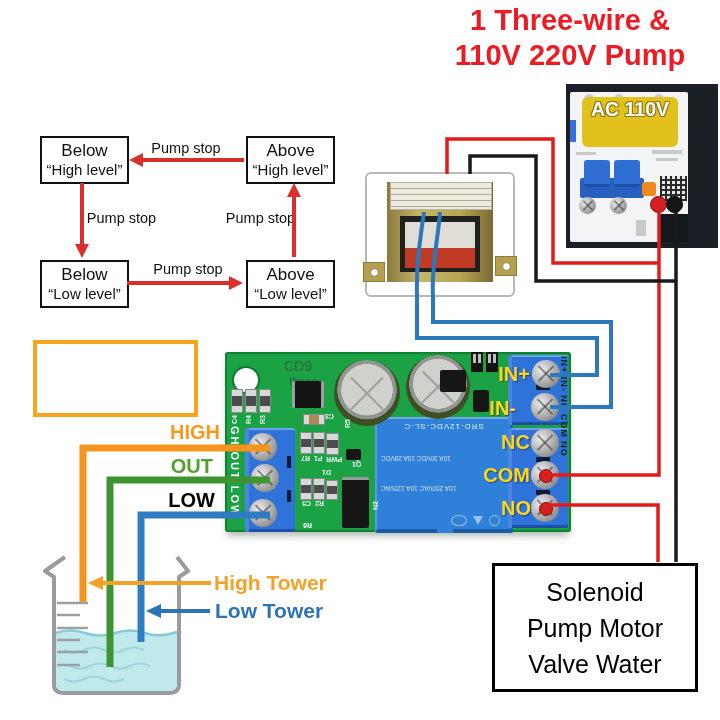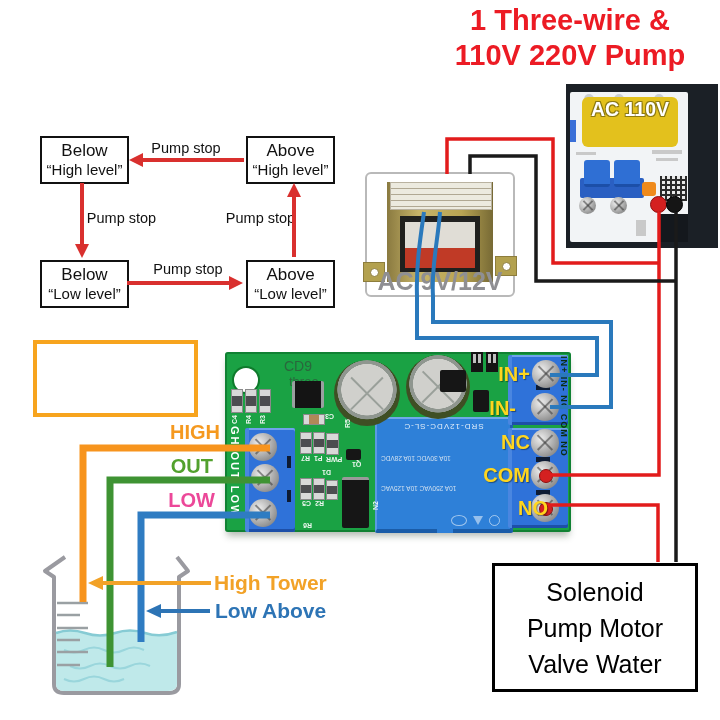--- a/index.html
+++ b/index.html
@@ -157,21 +157,20 @@
     <div class="abs sticker" style="left:23px;top:8px;width:100px;height:26px"></div>
     <div class="abs window" style="left:33px;top:42px;width:80px;height:56px"></div>
     <div class="abs bobbin" style="left:38px;top:46px;width:70px;height:26px"></div>
     <div class="abs redcoil" style="left:38px;top:74px;width:70px;height:20px"></div>
     <div class="abs tab" style="left:-4px;top:88px;width:20px;height:18px">
       <div class="abs tabhole" style="left:6px;top:5px;width:7px;height:7px"></div>
     </div>
     <div class="abs tab" style="left:128px;top:82px;width:20px;height:18px">
       <div class="abs tabhole" style="left:6px;top:5px;width:7px;height:7px"></div>
     </div>
-    <div class="abs xflabel" style="left:0;right:0;top:93px">AC 9V/12V</div>
   </div>
 
   <div class="abs pcb" style="left:225px;top:352px;width:346px;height:180px">
     <div class="abs hole" style="left:7px;top:14px;width:24px;height:24px"></div>
     <div class="abs wm" style="left:59px;top:6px">CD9</div>
     <div class="abs wm" style="left:64px;top:22px;font-size:13px">three</div>
     <div class="abs ic" style="left:67px;top:29px;width:26px;height:27px"></div>
 
     <div class="abs relay" style="left:150px;top:65px;width:133px;height:110px">
       <div class="relay-txt">
@@ -249,39 +248,39 @@
     <div class="abs screw" style="left:306px;top:77px;width:28px;height:28px"></div>
     <div class="abs screw" style="left:306px;top:109px;width:28px;height:28px"></div>
     <div class="abs screw" style="left:306px;top:142px;width:28px;height:28px"></div>
     <div class="abs dotr" style="left:314px;top:117px;width:12px;height:12px"></div>
     <div class="abs dotr" style="left:314px;top:150px;width:12px;height:12px"></div>
 
     <span class="ylabel" style="left:255px;top:11px;width:50px">IN+</span>
     <span class="ylabel" style="left:241px;top:45px;width:50px">IN-</span>
     <span class="ylabel" style="left:255px;top:79px;width:50px">NC</span>
     <span class="ylabel" style="left:240px;top:112px;width:65px">COM</span>
-    <span class="ylabel" style="left:273px;top:145px;width:50px">NO</span>
+    <span class="ylabel" style="left:256px;top:145px;width:50px">NO</span>
 
     <div class="abs rightsilk rot90" style="left:344px;top:4px">IN+    IN-    NC    COM    NO</div>
   </div>
 
   <div class="abs wlab" style="left:145px;top:421px;width:75px;color:#F5991F">HIGH</div>
   <div class="abs wlab" style="left:145px;top:455px;width:68px;color:#52A12D">OUT</div>
-  <div class="abs wlab" style="left:145px;top:489px;width:70px;color:#ec4899">LOW</div>
+  <div class="abs wlab" style="left:145px;top:489px;width:70px;color:#000000">LOW</div>
 
   <div class="abs orect" style="left:33px;top:340px;width:157px;height:69px"></div>
 
   <div class="abs loadbox" style="left:492px;top:563px;width:200px;height:123px">
     <div>Solenoid</div>
     <div>Pump Motor</div>
     <div>Valve Water</div>
   </div>
 
   <div class="abs lvl" style="left:214px;top:571px;color:#F2A227">High Tower</div>
-  <div class="abs lvl" style="left:215px;top:599px;color:#2D74B5">Low Above</div>
+  <div class="abs lvl" style="left:215px;top:599px;color:#2D74B5">Low Tower</div>
 
   <svg class="overlay" width="720" height="720" viewBox="0 0 720 720">
 
     <g>
       <path d="M65,557 L45,571 L54,577 L54,684 Q54,693 64,693 L169,693 Q179,693 179,684 L179,577 L188,571 L177,557" fill="#ffffff" stroke="#9A9AA0" stroke-width="4" stroke-linejoin="round"></path>
       <path d="M56,633 Q70,628 85,633 T115,633 T145,633 T177,632 L177,684 Q177,691 168,691 L64,691 Q56,691 56,684 Z" fill="#BFE9EA"></path>
       <path d="M56,633 Q70,628 85,633 T115,633 T145,633 T177,632" fill="none" stroke="#86CBD4" stroke-width="2.5"></path>
       <path d="M64,650 q10,5 20,0 q10,-5 20,0 q10,5 20,0 q10,-5 20,0" fill="none" stroke="#9AD6DC" stroke-width="2"></path>
       <path d="M70,666 q10,5 20,0 q10,-5 20,0 q10,5 20,0 q10,-5 20,0" fill="none" stroke="#9AD6DC" stroke-width="2"></path>
       <path d="M64,679 q10,5 20,0 q10,-5 20,0 q10,5 20,0" fill="none" stroke="#9AD6DC" stroke-width="2"></path>

